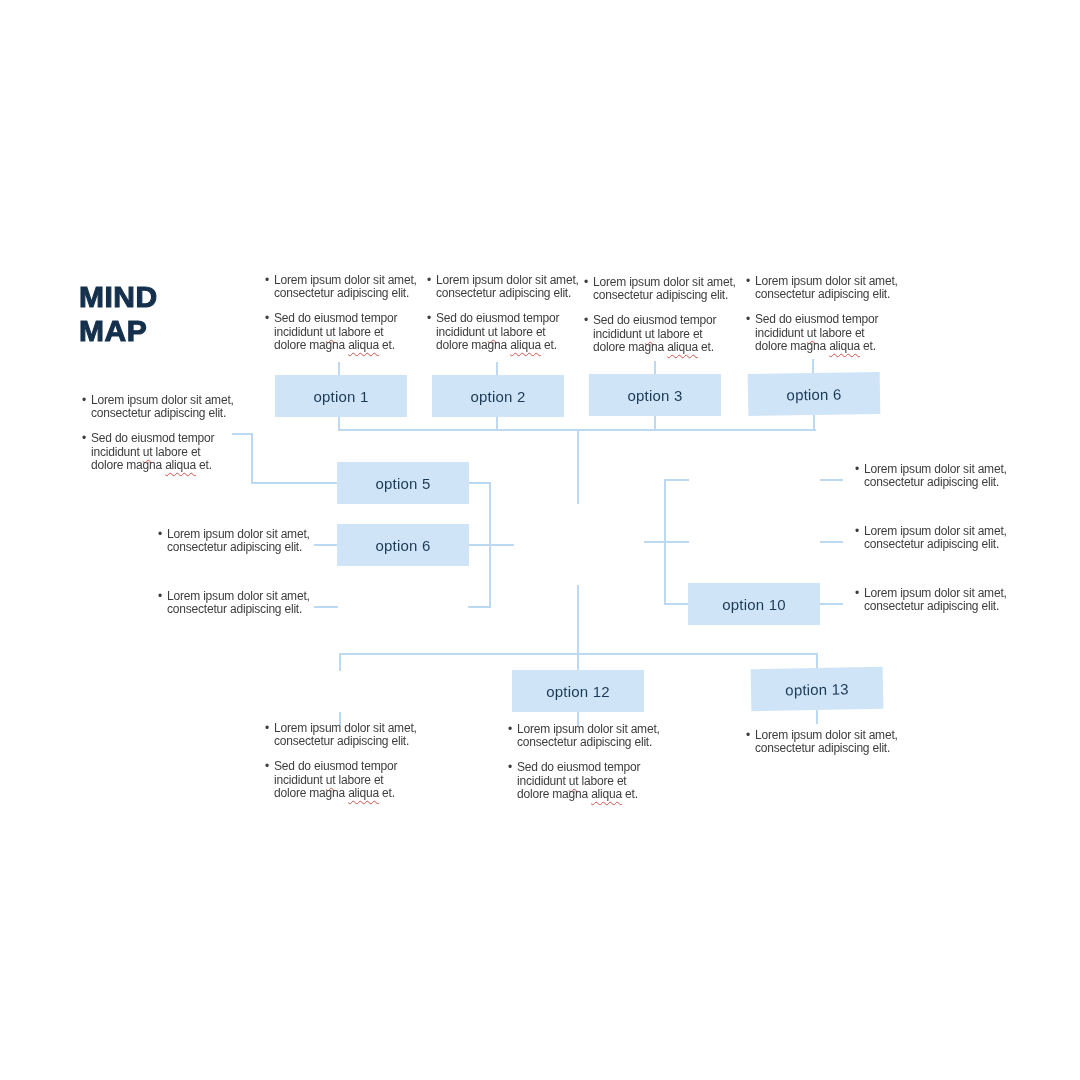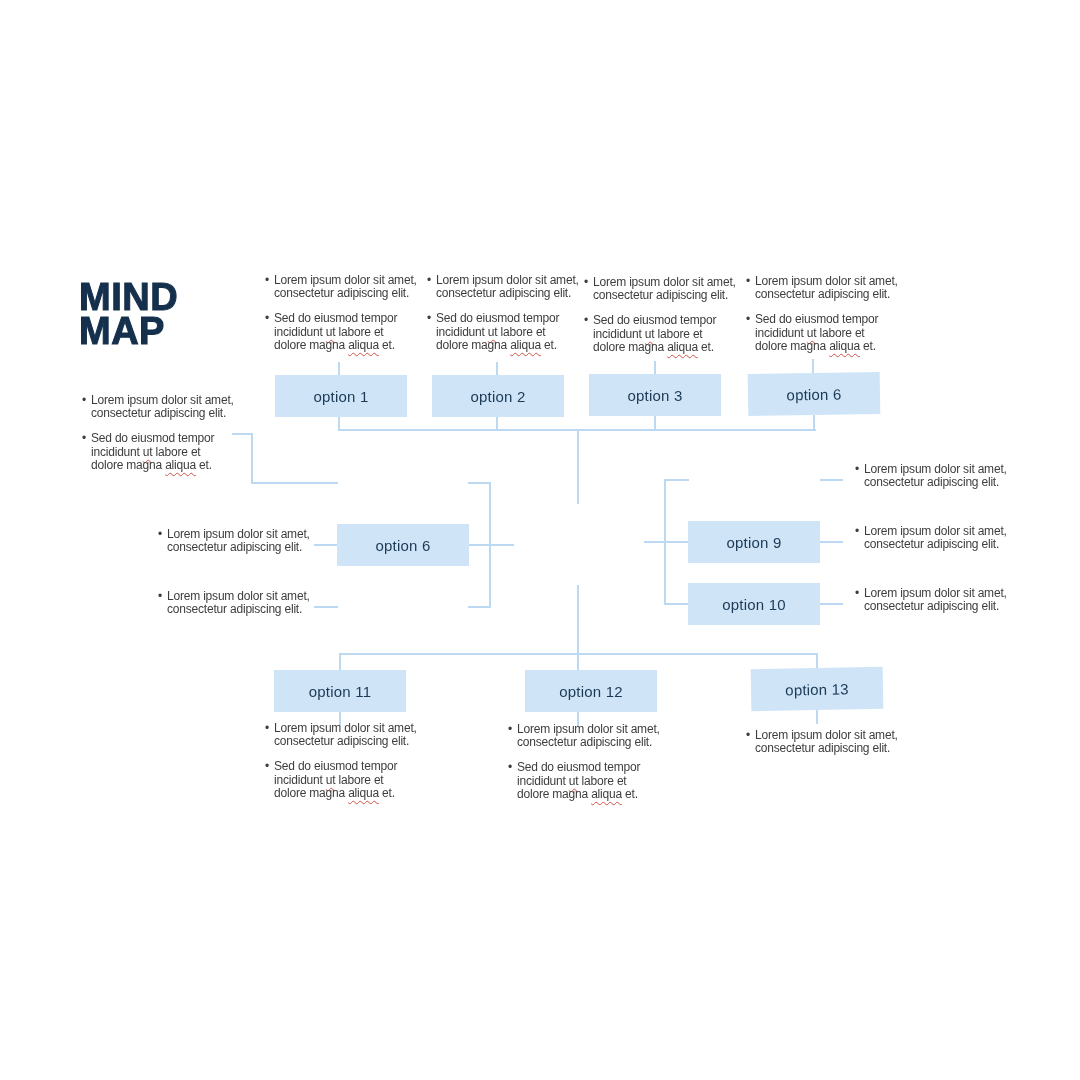--- a/index.html
+++ b/index.html
@@ -2,21 +2,21 @@
 <html style="--box-fill: #cfe5f7; --connector: #bcd9f1; --navy: #1c3956; --title-navy: #15304c; --body-text: #3d3d3d; --squiggle: #d0524c;"><head>
 <meta charset="utf-8">
 <style>
   html,body{margin:0;padding:0;background:#ffffff;}
   .canvas{
     position:relative;width:1080px;height:1080px;background:#ffffff;
     font-family:"Liberation Sans",sans-serif;overflow:hidden;
   }
   .title{
     position:absolute;left:79px;top:280px;
-    color:var(--title-navy,#15304c);font-size:38px;line-height:34px;font-weight:700;
+    color:var(--title-navy,#15304c);font-size:30px;line-height:34px;font-weight:700;
     letter-spacing:.5px;-webkit-text-stroke:1.1px var(--title-navy,#15304c);
   }
   .ln{position:absolute;background:var(--connector,#bcd9f1);}
   .node{
     position:absolute;width:132px;height:42px;background:var(--box-fill,#cfe5f7);
     display:flex;align-items:center;justify-content:center;
     color:var(--navy,#1c3956);font-size:15px;letter-spacing:.2px;
   }
   .main-node{
     position:absolute;left:513px;top:503px;width:131px;height:82px;
@@ -91,36 +91,33 @@
   <div class="node" style="left:432px;top:375px">
       <span>option 2</span>
     </div>
   <div class="node" style="left:589px;top:374px">
       <span>option 3</span>
     </div>
   <div class="node" style="left:748px;top:373px;transform:rotate(-0.9deg)">
       <span>option 6</span>
     </div>
 
+  <div class="node" style="left:337px;top:462px">
+      <span>option 5</span>
+    </div>
   <div class="node" style="left:337px;top:524px">
       <span>option 6</span>
     </div>
 
 
-  <div class="node" style="left:688px;top:521px">
-      <span>option 9</span>
-    </div>
   <div class="node" style="left:688px;top:583px">
       <span>option 10</span>
     </div>
 
-  <div class="node" style="left:274px;top:670px">
-      <span>option 11</span>
-    </div>
-  <div class="node" style="left:525px;top:670px">
+  <div class="node" style="left:512px;top:670px">
       <span>option 12</span>
     </div>
   <div class="node" style="left:751px;top:668px;transform:rotate(-1deg)">
       <span>option 13</span>
     </div>
 
   <div class="tblock" style="left:265px;top:274px">
     <div class="bullet">
       <span class="dot">•</span>
       <span><span>Lorem ipsum dolor sit amet,</span><br><span>consectetur adipiscing elit.</span></span>

